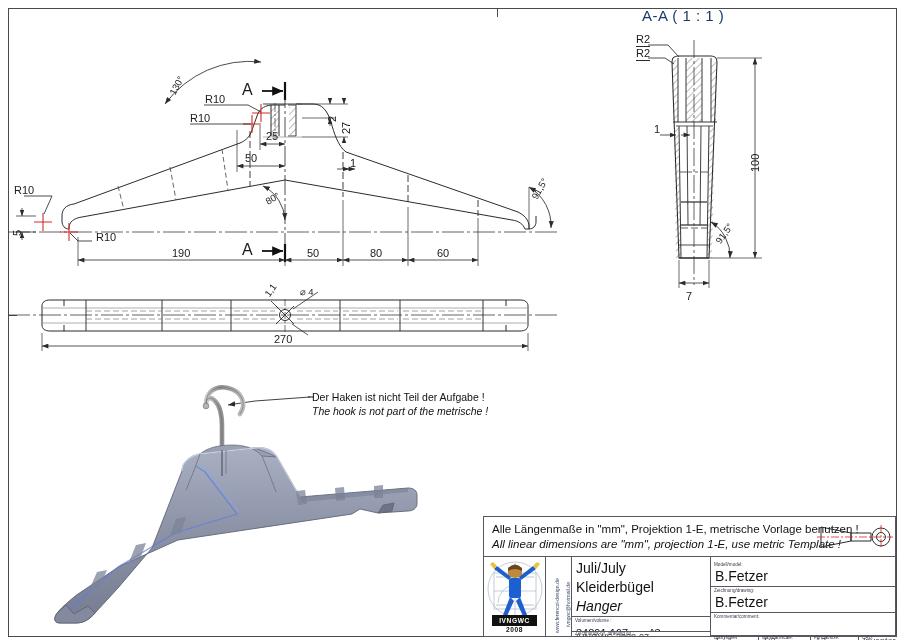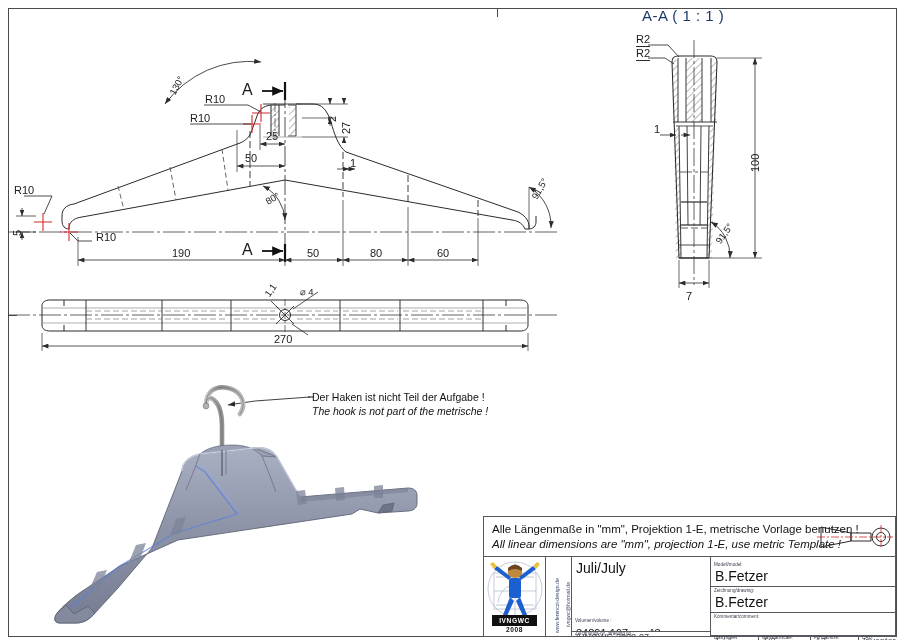--- a/index.html
+++ b/index.html
@@ -474,20 +474,24 @@
 
       <div class="col-url">
         <div class="urltxt" style="left:8px;top:76px;">www.ferenczi-design.de</div>
         <div class="urltxt" style="left:19px;top:70px;">ivngwc@hotmail.de</div>
       </div>
 
       <div class="col-mid">
         <div class="cell" style="left:0;top:0;width:139px;height:20px;">
           <div class="val" style="top:3px;">Juli/July</div>
         </div>
+        <div class="cell" style="left:0;top:20px;width:139px;height:40px;border-bottom:1px solid #55585c;">
+          <div class="val" style="top:2px;">Kleiderbügel</div>
+          <div class="val it" style="top:21px;">Hanger</div>
+        </div>
         <div class="cell" style="left:0;top:60px;width:139px;height:15px;border-bottom:1px solid #55585c;">
           <div class="cap">Volumen/volume :</div>
           <div class="val sm" style="top:4px;margin-top:6px;">34891,167 mm^3</div>
         </div>
         <div class="cell" style="left:0;top:75px;width:139px;height:5px;">
           <div class="cap" style="top:-1px;">Zeichnungs-Nr. /drawing no.:</div>
           <div class="val tiny" style="top:0px;">IVNGWC-2008-07</div>
         </div>
       </div>
 

